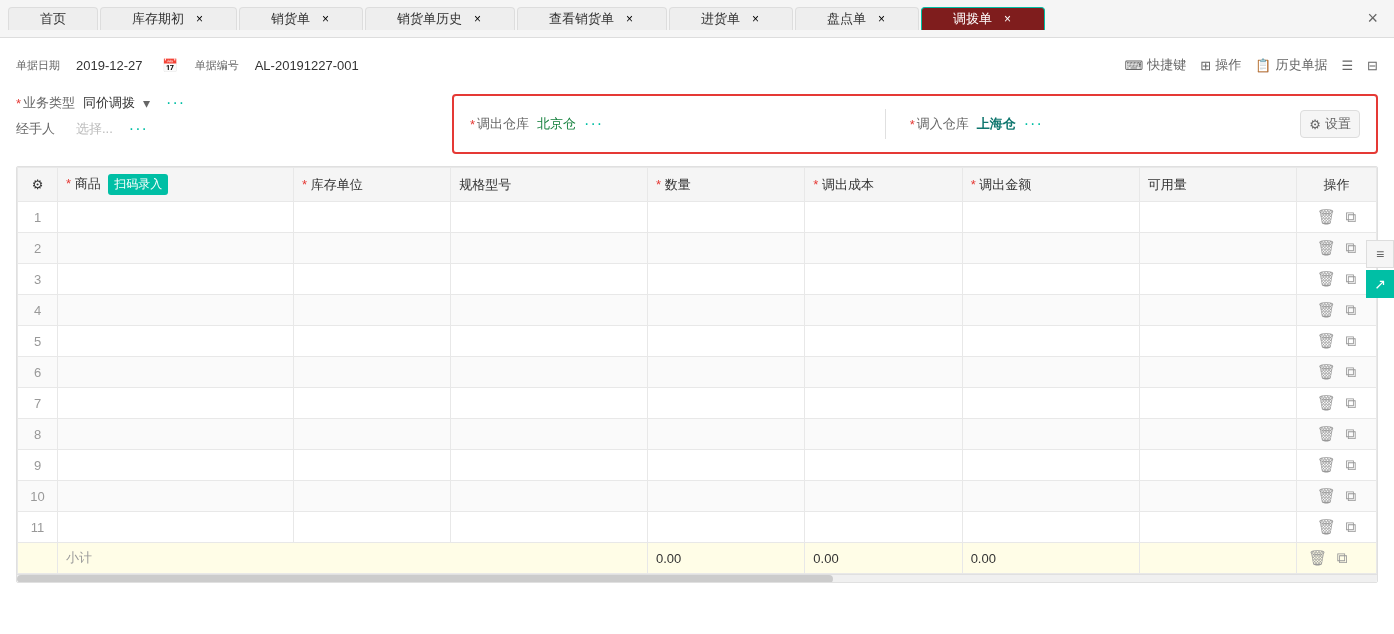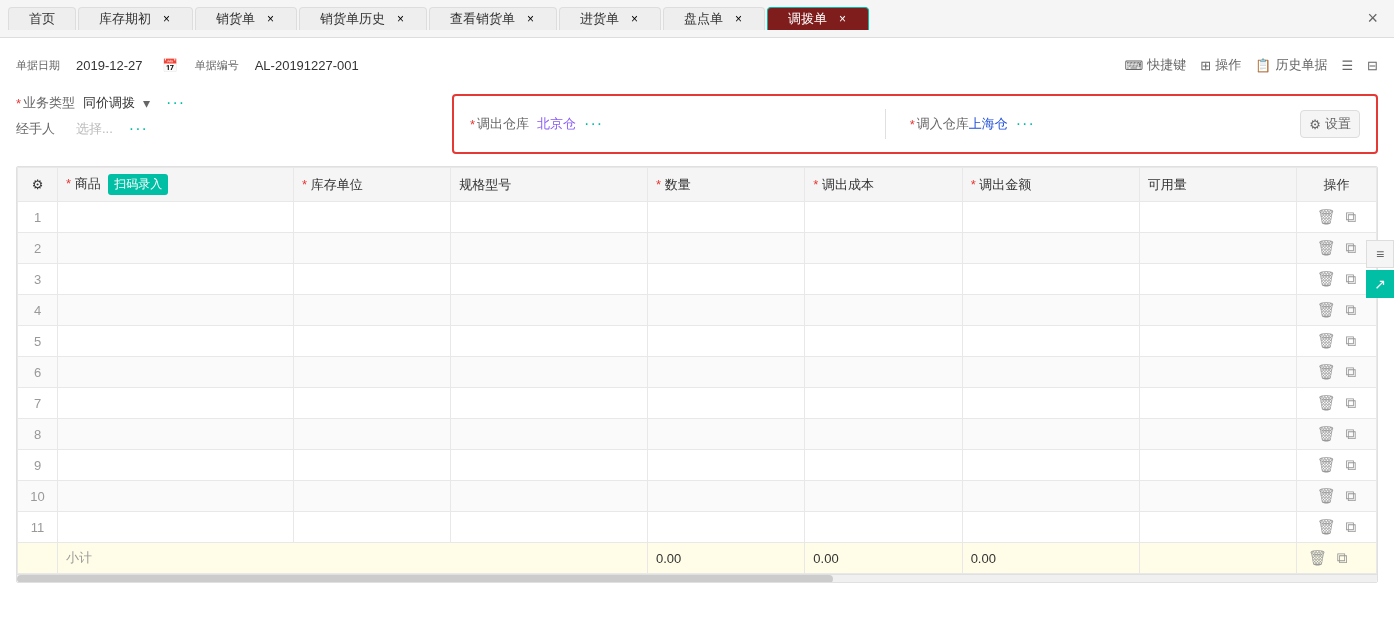--- a/index.html
+++ b/index.html
@@ -4,21 +4,21 @@
   <style>
     * { box-sizing: border-box; margin: 0; padding: 0; font-family: 'Microsoft YaHei', Arial, sans-serif; font-size: 13px; }
     body { background: #fff; width: 1394px; height: 634px; overflow: hidden; }
 
     
     .tab-bar {
       display: flex; align-items: center; background: #f5f5f5; border-bottom: 1px solid #ddd;
       padding: 0 8px; height: 38px; gap: 2px;
     }
     .tab {
-      display: flex; align-items: center; padding: 6px 20px; border-radius: 4px 4px 0 0;
+      display: flex; align-items: center; padding: 6px 31px; border-radius: 4px 4px 0 0;
       cursor: pointer; white-space: nowrap; font-size: 13px; color: #333; background: #eee;
       border: 1px solid #ddd; border-bottom: none; height: 23px; gap: 6px;
     }
     .tab.active {
       background: #7f1d1d; color: #fff; border-color: #00bfa5;
     }
     .tab-close-btn {
       margin-left: 4px; background: none; border: none; cursor: pointer;
       font-size: 12px; padding: 0 2px; line-height: 1;
     }
@@ -244,32 +244,32 @@
         <span class="more-btn">···</span>
       </div>
     </div>
 
     <div class="form-right-highlighted">
       <div class="warehouse-section">
         <span class="form-field-label">
           <span class="required">*</span>
           <span>调出仓库</span>
         </span>
-        <span style="color:#8b5cf6; margin-left:8px; font-weight:500;">北京仓</span>
+        <span style="color:#15803d; margin-left:8px; font-weight:500;">北京仓</span>
         <span class="more-btn">···</span>
       </div>
 
       <div class="warehouse-divider"></div>
 
       <div class="warehouse-section">
         <span class="form-field-label">
           <span class="required">*</span>
           <span>调入仓库</span>
         </span>
-        <span style="color:#1d4ed8; font-weight:400;">上海仓</span>
+        <span style="color:#0f766e; margin-left:8px; font-weight:700;">上海仓</span>
         <span class="more-btn">···</span>
       </div>
 
       <button class="settings-btn">
         <span>⚙</span>
         <span>设置</span>
       </button>
     </div>
 
   </div>

